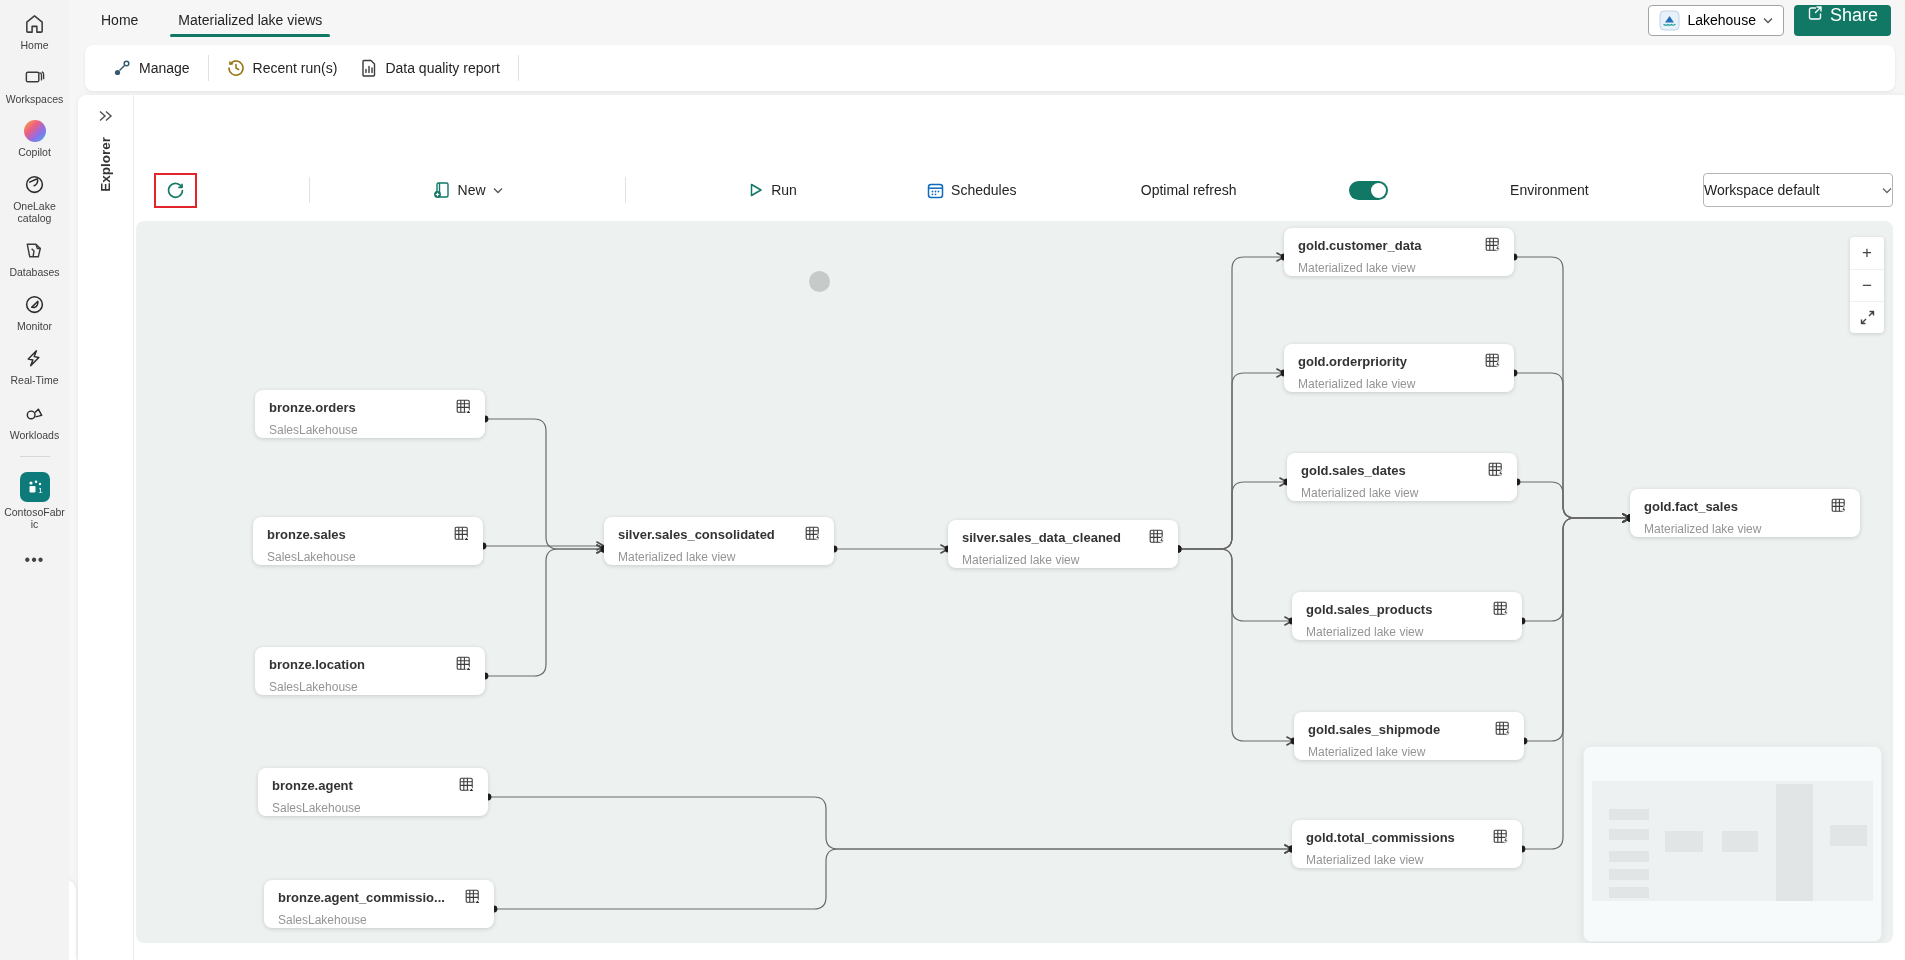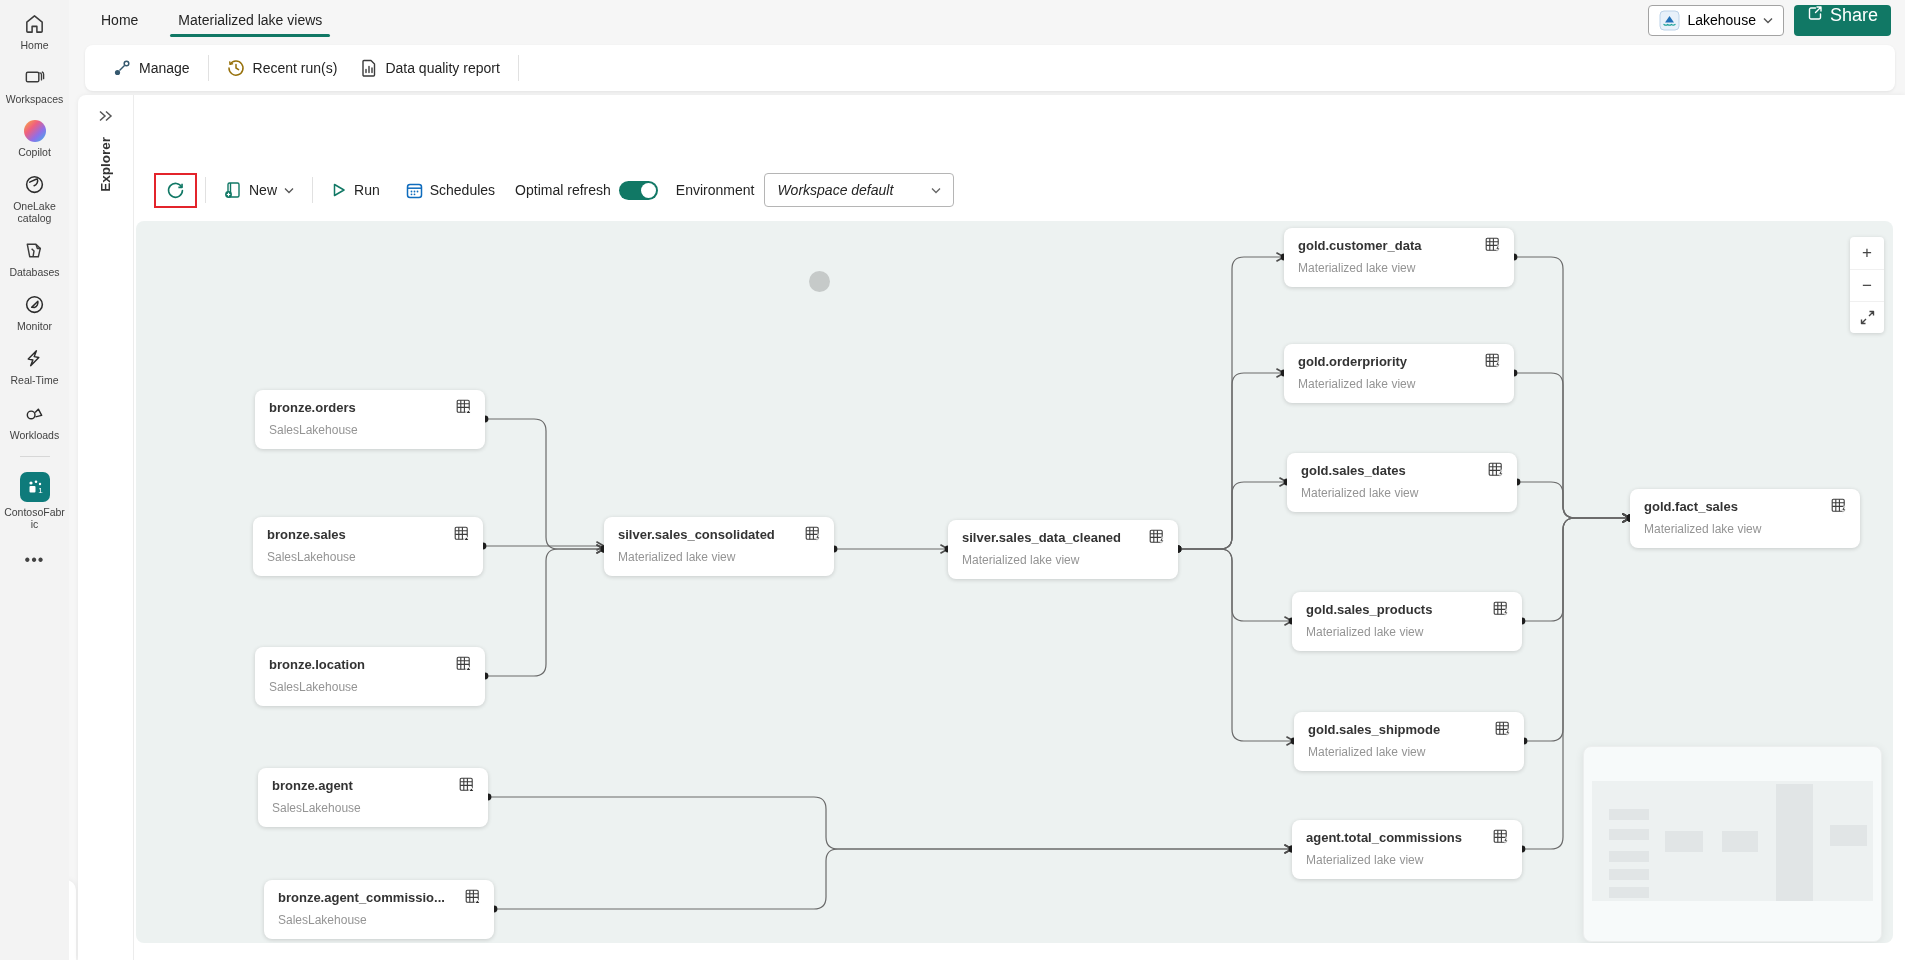--- a/index.html
+++ b/index.html
@@ -34,36 +34,36 @@
   
   .panel { position:absolute; left:78px; top:95px; right:0; bottom:0; background:#fff; border-radius:8px 0 0 0; box-shadow:0 0 5px rgba(0,0,0,.06); }
   .explorer-strip { position:absolute; left:0; top:0; bottom:0; width:56px; border-right:1px solid #ececec; display:flex; flex-direction:column; align-items:center; padding-top:14px; gap:14px; }
   .explorer-label { writing-mode:vertical-rl; transform:rotate(180deg); font-size:13.5px; font-weight:bold; color:#333; }
 
   .tabstrip { position:absolute; left:56px; right:0; top:0; height:64px; }
   .doc-tab { position:absolute; left:22px; top:22px; height:36px; background:#ededed; border-radius:6px; display:flex; align-items:center; gap:9px; padding:0 13px; cursor:pointer; }
   .doc-tab .t { font-size:14px; font-weight:bold; color:#242424; }
   .copy-btn { position:absolute; right:22px; top:28px; cursor:pointer; }
 
-  .tool-row { position:absolute; left:56px; right:12px; top:64px; height:62px; display:flex; align-items:center; padding-left:20px; }
+  .tool-row { position:absolute; left:56px; right:12px; top:64px; height:62px; display:flex; align-items:center; padding-left:20px;justify-content:space-between; }
   .refresh-wrap { border:2px solid #e3242b; padding:2px; display:flex; }
   .tool-btn { display:flex; align-items:center; gap:7px; font-size:14px; color:#242424; padding:5px 10px; border-radius:4px; cursor:pointer; white-space:nowrap; }
   .tool-sep { width:1px; height:26px; background:#e1e1e1; margin:0 8px; }
   .chev { width:10px; height:7px; }
   .toggle { width:39px; height:19px; border-radius:10px; background:#117865; position:relative; margin-left:8px; cursor:pointer; }
   .toggle .knob { position:absolute; right:2px; top:2px; width:15px; height:15px; border-radius:50%; background:#fff; }
   .env-label { font-size:14px; margin-left:18px; margin-right:10px; }
-  .env-select { width:190px; height:34px; border:1px solid #b5b5b5; border-radius:4px; display:flex; align-items:center; justify-content:space-between; padding:0 12px; font-size:14px; cursor:pointer; background:#fff;font-style:italic; }
+  .env-select { width:190px; height:34px; border:1px solid #b5b5b5; border-radius:4px; display:flex; align-items:center; justify-content:space-between; padding:0 0; font-size:14px; cursor:pointer; background:#fff; }
 
   
   .canvas { position:absolute; left:58px; top:126px; width:1757px; height:722px; background:#edf2f1; border-radius:8px; overflow:hidden; }
   #edges { position:absolute; left:0; top:0; }
   .edge { fill:none; stroke:#6a6a6a; stroke-width:1.2; }
   .port { fill:#1f1f1f; }
-  .node { position:absolute; width:230px; height:59px; background:#fff; border-radius:8px; box-shadow:0 1px 4px rgba(0,0,0,.16); padding:10px 14px; cursor:pointer; }
+  .node { position:absolute; width:230px; height:48px; background:#fff; border-radius:8px; box-shadow:0 1px 4px rgba(0,0,0,.16); padding:10px 14px; cursor:pointer; }
   .node-title { font-size:13px; font-weight:bold; color:#333; max-width:180px; white-space:nowrap; overflow:hidden; }
   .node-sub { font-size:12px; color:#949494; margin-top:8px; }
   .node-icon { position:absolute; right:12px; top:9px; }
   .canvas-dot { position:absolute; left:673px; top:50px; width:21px; height:21px; border-radius:50%; background:#c6cac9; }
 
   .zoom-ctrl { position:absolute; right:9px; top:16px; width:34px; background:#fff; border-radius:4px; box-shadow:0 1px 4px rgba(0,0,0,.15); display:flex; flex-direction:column; }
   .zoom-btn { height:32px; display:flex; align-items:center; justify-content:center; font-size:17px; color:#444; cursor:pointer; }
   .zoom-btn + .zoom-btn { border-top:1px solid #f0f0f0; }
 
   .minimap { position:absolute; left:1447px; top:525px; width:299px; height:196px; background:#f7fafa; border:1px solid #eceeee; border-radius:8px; box-shadow:0 2px 10px rgba(0,0,0,.08); }
@@ -503,21 +503,21 @@
           <div class="node-sub">Materialized lake view</div>
           <span class="node-icon">
             <svg width="17" height="17" viewBox="0 0 17 17">
               <rect x="1.2" y="1.2" width="12" height="12" rx="1.2" fill="none" stroke="#3d3d3d" stroke-width="1.1"></rect>
               <path d="M1.2 4.8h12M1.2 8.4h12M4.8 1.2v12M8.4 1.2v12" stroke="#3d3d3d" stroke-width="1.1"></path>
               <path d="M13 8.2 10.6 12h1.8l-.7 3.6 3.3-4.6h-1.9l1.2-2.8z" fill="#2f2f2f" stroke="#fff" stroke-width=".9"></path>
             </svg>
           </span>
         </div>
         <div class="node" style="left: 1156px; top: 599px;">
-          <div class="node-title">agent.total_commissions</div>
+          <div class="node-title">gold.total_commissions</div>
           <div class="node-sub">Materialized lake view</div>
           <span class="node-icon">
             <svg width="17" height="17" viewBox="0 0 17 17">
               <rect x="1.2" y="1.2" width="12" height="12" rx="1.2" fill="none" stroke="#3d3d3d" stroke-width="1.1"></rect>
               <path d="M1.2 4.8h12M1.2 8.4h12M4.8 1.2v12M8.4 1.2v12" stroke="#3d3d3d" stroke-width="1.1"></path>
               <path d="M13 8.2 10.6 12h1.8l-.7 3.6 3.3-4.6h-1.9l1.2-2.8z" fill="#2f2f2f" stroke="#fff" stroke-width=".9"></path>
             </svg>
           </span>
         </div>
         <div class="node" style="left: 1494px; top: 268px;">

